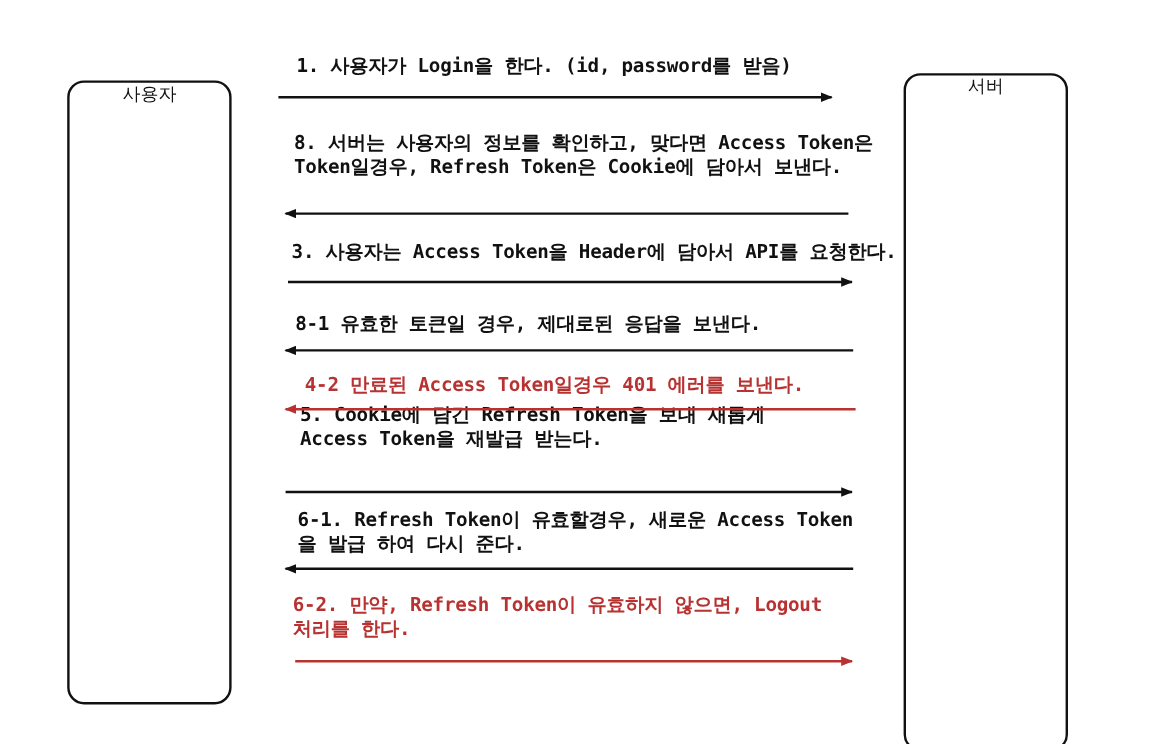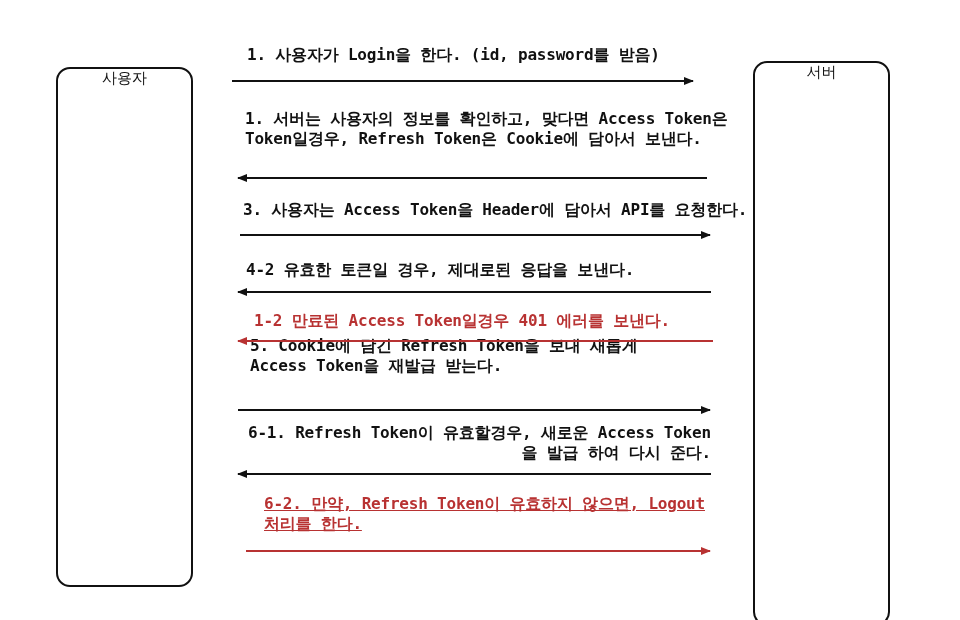--- a/index.html
+++ b/index.html
@@ -24,36 +24,36 @@
 
 <div id="actor-user" class="actor">
   <span>사용자</span>
 </div>
 <div id="actor-server" class="actor">
   <span>서버</span>
 </div>
 
 <div class="msg" style="left:247px; top:45px;"><span>1. 사용자가 Login을 한다. (id, password를 받음)</span></div>
 
-<div class="msg" style="left:245px; top:109px;"><span>1. 서버는 사용자의 정보를 확인하고, 맞다면 Access Token은</span>
+<div class="msg" style="left:245px; top:109px;"><span>8. 서버는 사용자의 정보를 확인하고, 맞다면 Access Token은</span>
 <span>Token일경우, Refresh Token은 Cookie에 담아서 보낸다.</span></div>
 
 <div class="msg" style="left:243px; top:200px;text-align:right;"><span>3. 사용자는 Access Token을 Header에 담아서 API를 요청한다.</span></div>
 
-<div class="msg" style="left:246px; top:260px;"><span>4-2 유효한 토큰일 경우, 제대로된 응답을 보낸다.</span></div>
+<div class="msg" style="left:246px; top:260px;"><span>8-1 유효한 토큰일 경우, 제대로된 응답을 보낸다.</span></div>
 
-<div class="msg red" style="left:254px; top:311px;"><span>1-2 만료된 Access Token일경우 401 에러를 보낸다.</span></div>
+<div class="msg red" style="left:254px; top:311px;"><span>4-2 만료된 Access Token일경우 401 에러를 보낸다.</span></div>
 
 <div class="msg" style="left:250px; top:336px;"><span>5. Cookie에 담긴 Refresh Token을 보내 새롭게</span>
 <span>Access Token을 재발급 받는다.</span></div>
 
-<div class="msg" style="left:248px; top:423px;text-align:right;"><span>6-1. Refresh Token이 유효할경우, 새로운 Access Token</span>
+<div class="msg" style="left:248px; top:423px;"><span>6-1. Refresh Token이 유효할경우, 새로운 Access Token</span>
 <span>을 발급 하여 다시 준다.</span></div>
 
-<div class="msg red" style="left:264px; top:494px;text-decoration:underline;"><span>6-2. 만약, Refresh Token이 유효하지 않으면, Logout</span>
+<div class="msg red" style="left:244px; top:494px;"><span>6-2. 만약, Refresh Token이 유효하지 않으면, Logout</span>
 <span>처리를 한다.</span></div>
 
 <svg class="arrows" width="960" height="620" viewBox="0 0 960 620">
   <defs>
     <marker id="ah-black" markerWidth="10" markerHeight="8" refX="9" refY="4" orient="auto" markerUnits="userSpaceOnUse">
       <path d="M0,0 L10,4 L0,8 Z" fill="#111"></path>
     </marker>
     <marker id="ah-red" markerWidth="10" markerHeight="8" refX="9" refY="4" orient="auto" markerUnits="userSpaceOnUse">
       <path d="M0,0 L10,4 L0,8 Z" fill="#b83232"></path>
     </marker>

